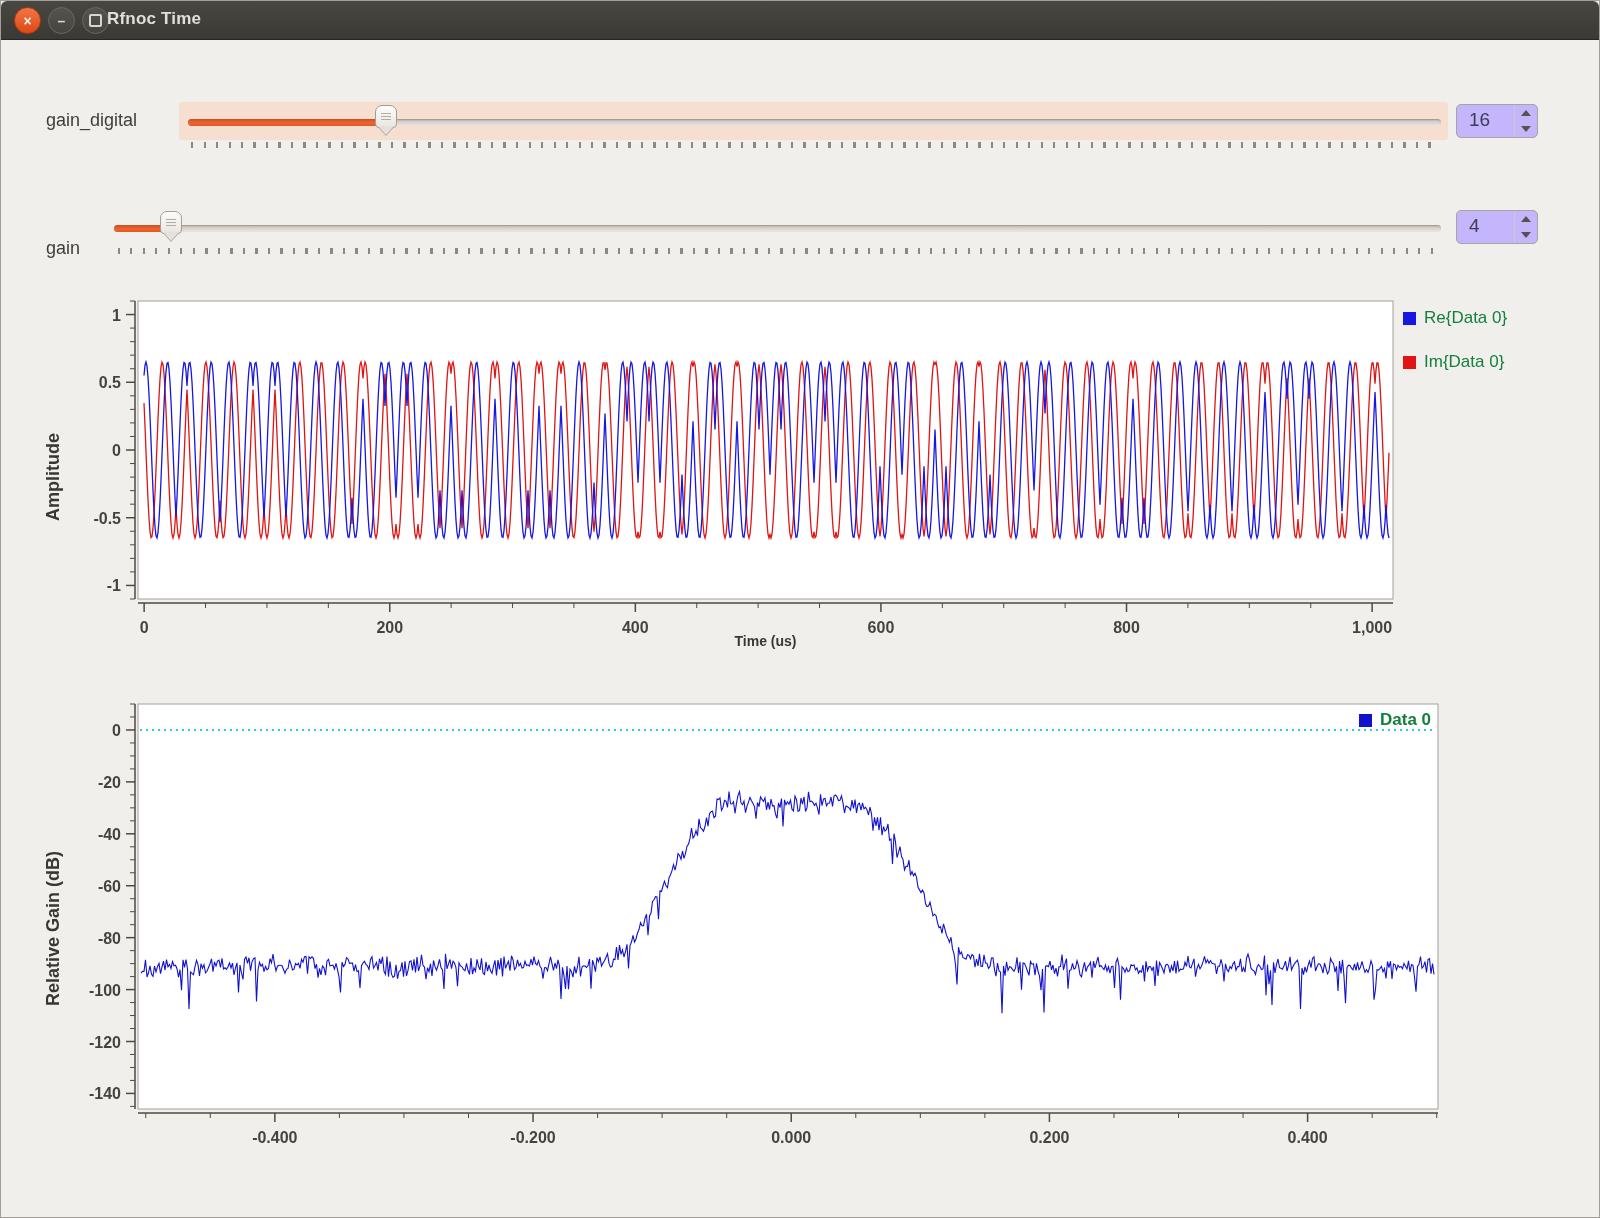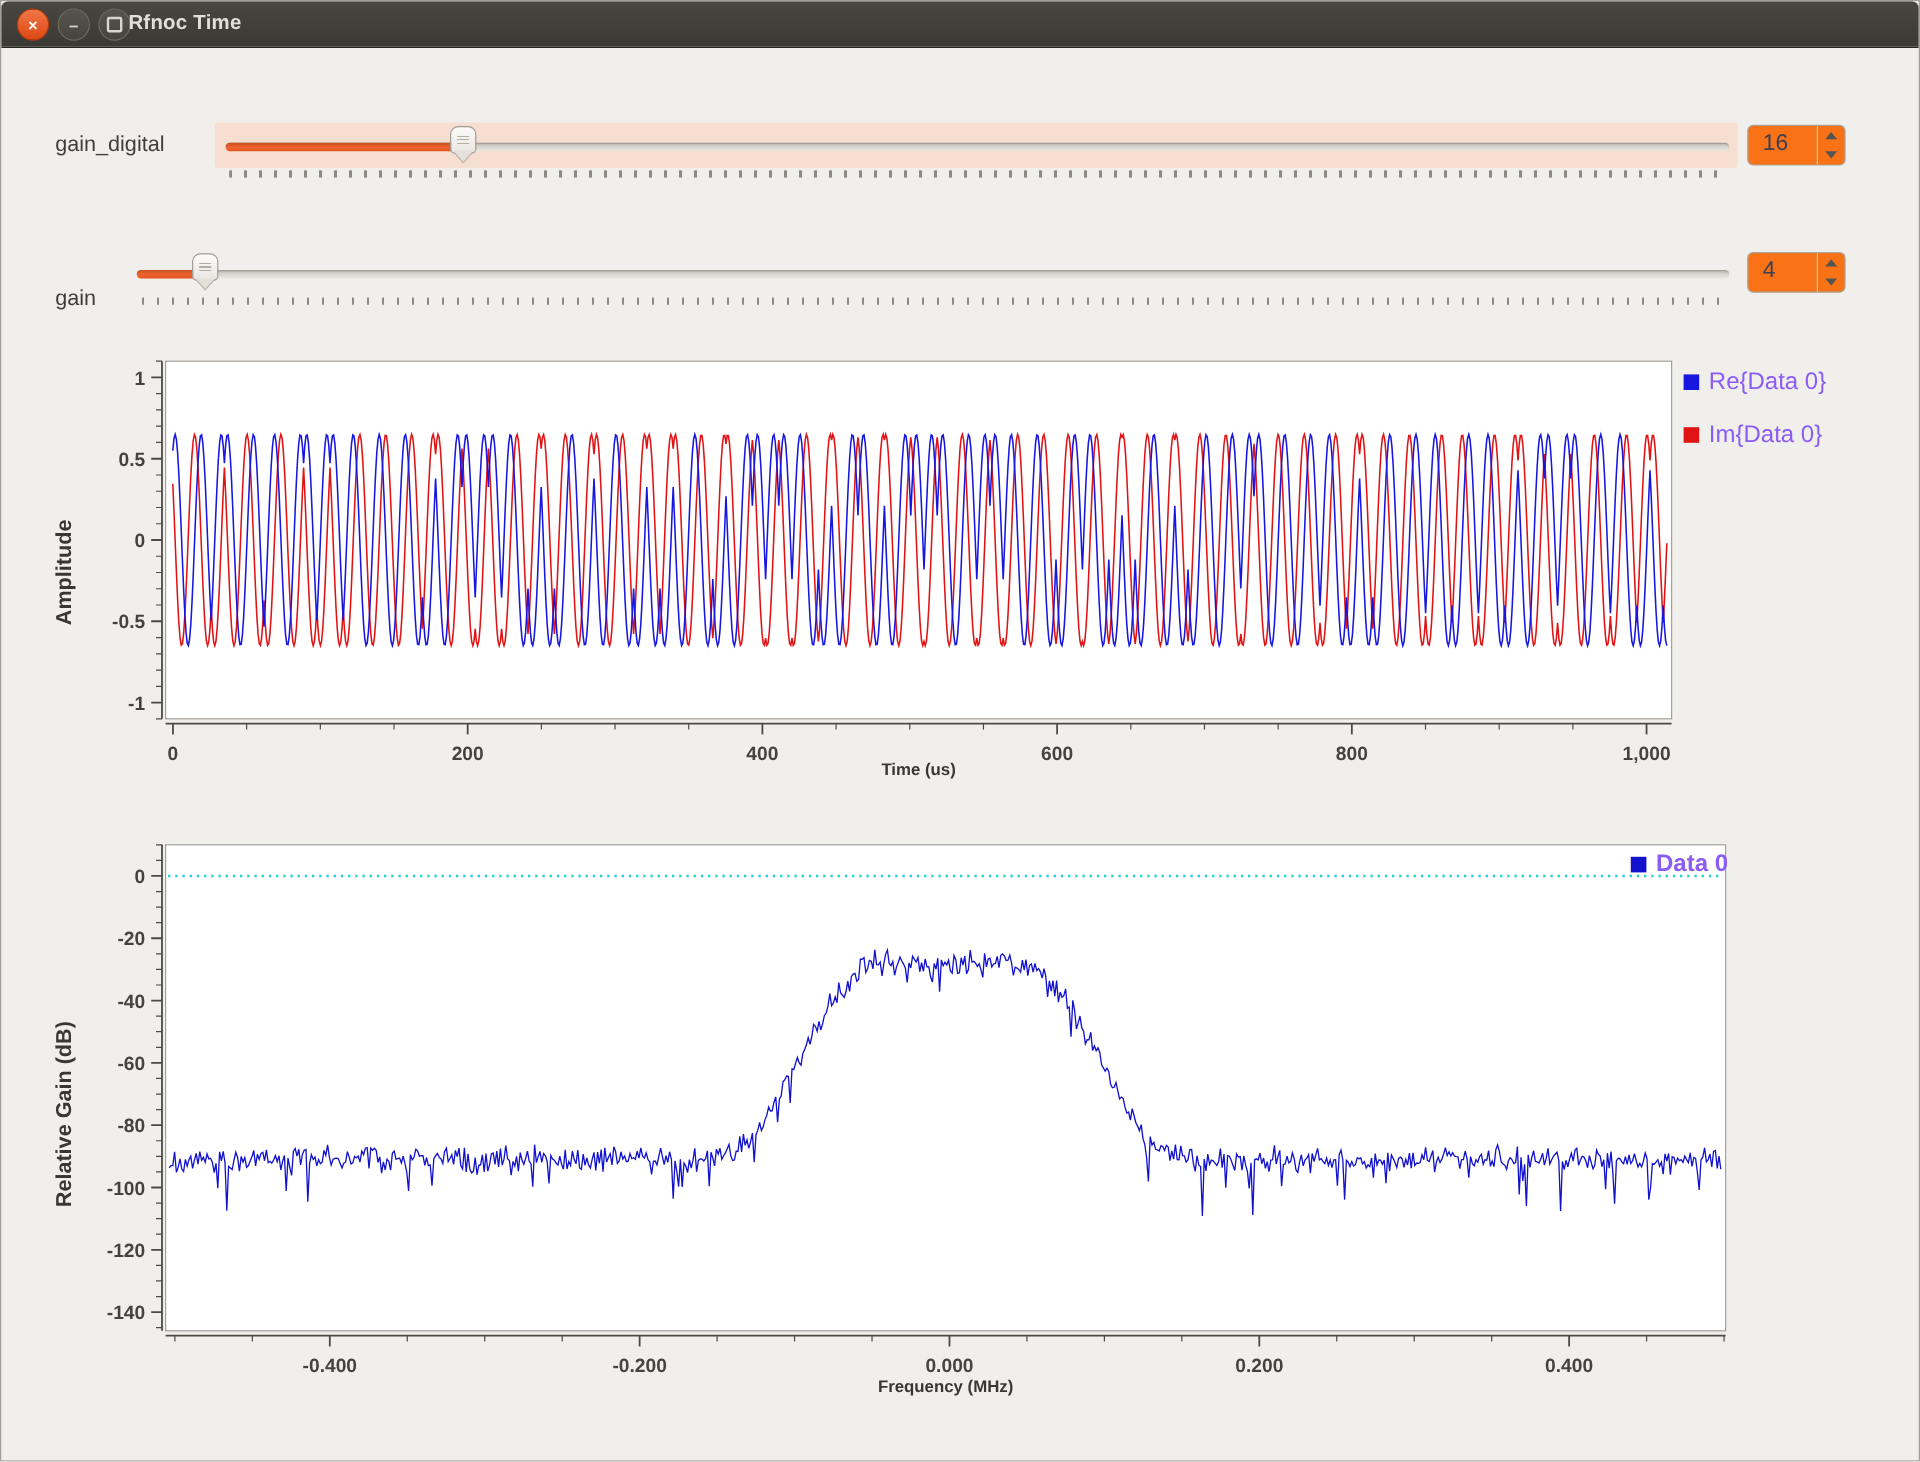--- a/index.html
+++ b/index.html
@@ -48,21 +48,21 @@
     background:repeating-linear-gradient(#b2aca3 0 1px,transparent 1px 3px);}
   .hp{position:absolute;left:3px;top:21px;width:0;height:0;
     border-left:8px solid transparent;border-right:8px solid transparent;
     border-top:9px solid #e4e1db;filter:drop-shadow(0 1px 0 #a49d94);}
   .sl-ticks{position:absolute;height:6px;
     background:repeating-linear-gradient(to right,#8e8881 0 2px,transparent 2px 12.5px);}
   #ticks-gd{left:190px;top:141px;width:1247px;}
   #ticks-g{left:117px;top:247px;width:1320px;}
 
   
-  .spinbox{position:absolute;left:1455px;width:82px;height:34px;background:#f97316;
+  .spinbox{position:absolute;left:1455px;width:82px;height:34px;background:#c4b5fd;
     border:1px solid #aaa49c;border-radius:5px;box-sizing:border-box;}
   #spin-gd{top:103px;} #spin-g{top:209px;}
   .sp-val{position:absolute;left:12px;top:4px;font-size:19px;color:#3a3f52;}
   .sp-arrows{position:absolute;right:0;top:0;width:22px;height:32px;
     border-left:1px solid #cfcac3;}
   .sp-btn{position:absolute;left:0;width:22px;height:16px;display:flex;
     align-items:center;justify-content:center;cursor:pointer;}
   .sp-up{top:0;} .sp-dn{top:16px;}
   .tri-up{width:0;height:0;border-left:5px solid transparent;
     border-right:5px solid transparent;border-bottom:6px solid #56544e;}
@@ -76,21 +76,21 @@
   #freq-title{left:137px;width:1300px;top:1146px;}
   .yaxis-title{position:absolute;font-size:18px;font-weight:bold;color:#393733;
     writing-mode:vertical-rl;transform:rotate(180deg);}
   #amp-title{left:42px;top:380px;height:140px;}
   #gain-title{left:42px;top:805px;height:200px;}
   .legend-item{position:absolute;display:flex;align-items:center;gap:8px;
     height:22px;cursor:pointer;}
   #leg1-re{left:1402px;top:306px;} #leg1-im{left:1402px;top:350px;}
   #leg2-d0{left:1358px;top:708px;font-weight:bold;}
   .legend-swatch{width:13px;height:13px;}
-  .legend-text{font-size:20px;color:#8b5cf6;white-space:nowrap;text-align:right;}
+  .legend-text{font-size:17px;color:#15803d;white-space:nowrap;text-align:right;}
 
   #chart-svg{position:absolute;left:0;top:0;}
 </style>
 </head>
 <body>
 
 <div id="app">
 
   <svg id="chart-svg" width="1600" height="1218">
       <rect x="137" y="300" width="1255" height="298" fill="#ffffff" stroke="#a5a19b" stroke-width="1"></rect>
@@ -289,19 +289,18 @@
   <div id="leg1-re" class="legend-item">
     <div class="legend-swatch" style="background-color: rgb(23, 23, 224);"></div>
     <div class="legend-text">Re{Data 0}</div>
   </div>
   <div id="leg1-im" class="legend-item">
     <div class="legend-swatch" style="background-color: rgb(224, 20, 20);"></div>
     <div class="legend-text">Im{Data 0}</div>
   </div>
 
   <div id="gain-title" class="yaxis-title">Relative Gain (dB)</div>
-  <div id="freq-title" class="axis-title">Frequency (MHz)</div>
   <div id="leg2-d0" class="legend-item">
     <div class="legend-swatch" style="background-color: rgb(18, 18, 204);"></div>
     <div class="legend-text">Data 0</div>
   </div>
 
 </div>
 
 </body></html>

